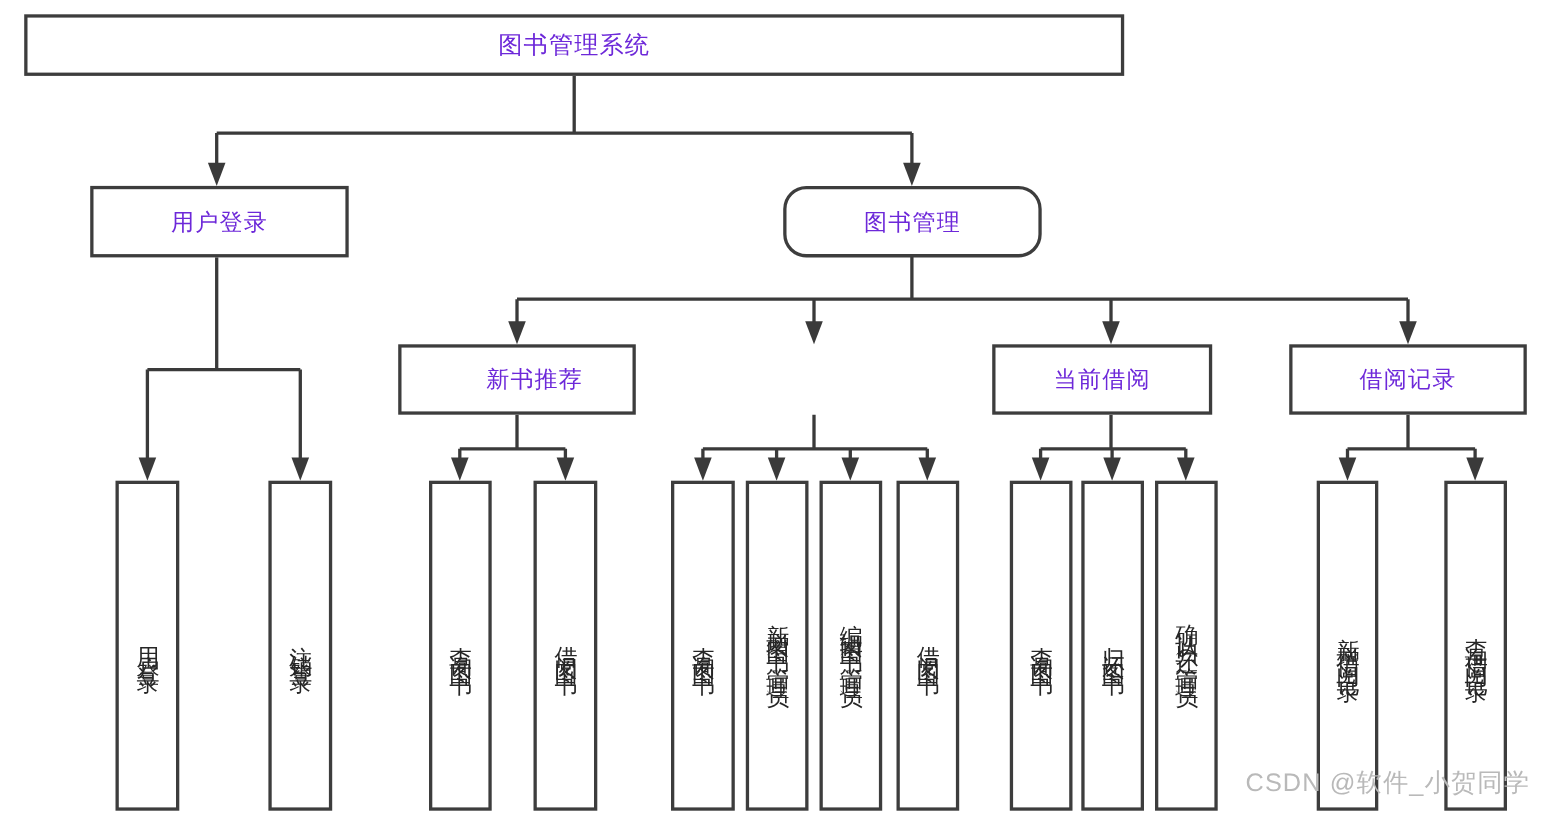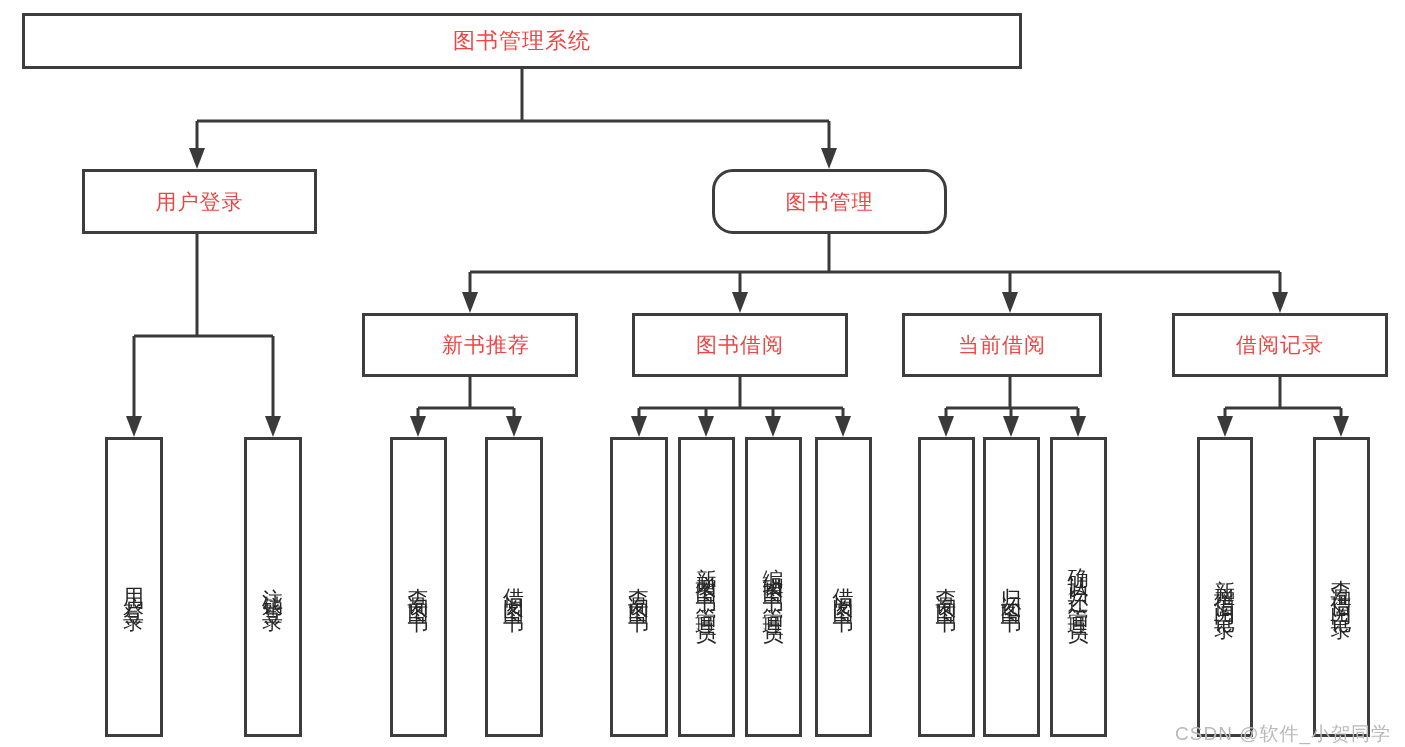--- a/index.html
+++ b/index.html
@@ -14,21 +14,21 @@
   #wires { position: absolute; left: 0; top: 0; }
   .hnode {
     position: absolute;
     box-sizing: border-box;
     border: 3px solid #3d3d3d;
     background: #ffffff;
     display: flex;
     align-items: center;
     justify-content: center;
     font-size: 21px;
-    color: #ef4444;
+    color: #6d28d9;
     letter-spacing: 1px;
     white-space: nowrap;
   }
   .hnode.root { font-size: 22px; }
   .vnode {
     position: absolute;
     box-sizing: border-box;
     border: 3px solid #3d3d3d;
     background: #ffffff;
     display: flex;
@@ -38,22 +38,22 @@
   .vnode > span {
     writing-mode: vertical-rl;
     font-size: 21px;
     color: #262626;
     letter-spacing: 8px;
     line-height: 1;
   }
   #watermark {
     position: absolute;
     right: 14px;
-    bottom: 0;
-    font-size: 19px;
+    bottom: 20px;
+    font-size: 23px;
     color: #b9b9b9;
     letter-spacing: 1px;
     white-space: nowrap;
   }
 </style>
 </head>
 <body>
 
 <div id="canvas">
 
@@ -96,21 +96,20 @@
       <polygon points="1333,416 1349,416 1341,437"></polygon>
     </g>
   </svg>
 
   <div class="hnode root" style="left:22px; top:13px; width:1000px; height:56px;">图书管理系统</div>
 
   <div class="hnode" style="left:82px; top:169px; width:235px; height:65px;">用户登录</div>
   <div class="hnode" style="left:712px; top:169px; width:235px; height:65px;border-radius:21px;">图书管理</div>
 
   <div class="hnode" style="left:362px; top:313px; width:216px; height:64px;padding-left:32px;">新书推荐</div>
-  <div class="hnode" style="left:632px; top:313px; width:216px; height:64px;">图书借阅</div>
   <div class="hnode" style="left:902px; top:313px; width:200px; height:64px;">当前借阅</div>
   <div class="hnode" style="left:1172px; top:313px; width:216px; height:64px;">借阅记录</div>
 
   <div class="vnode" style="left:105px; top:437px; width:58px; height:300px;">
     <span>用户登录</span>
   </div>
   <div class="vnode" style="left:244px; top:437px; width:58px; height:300px;">
     <span>注销登录</span>
   </div>
 

